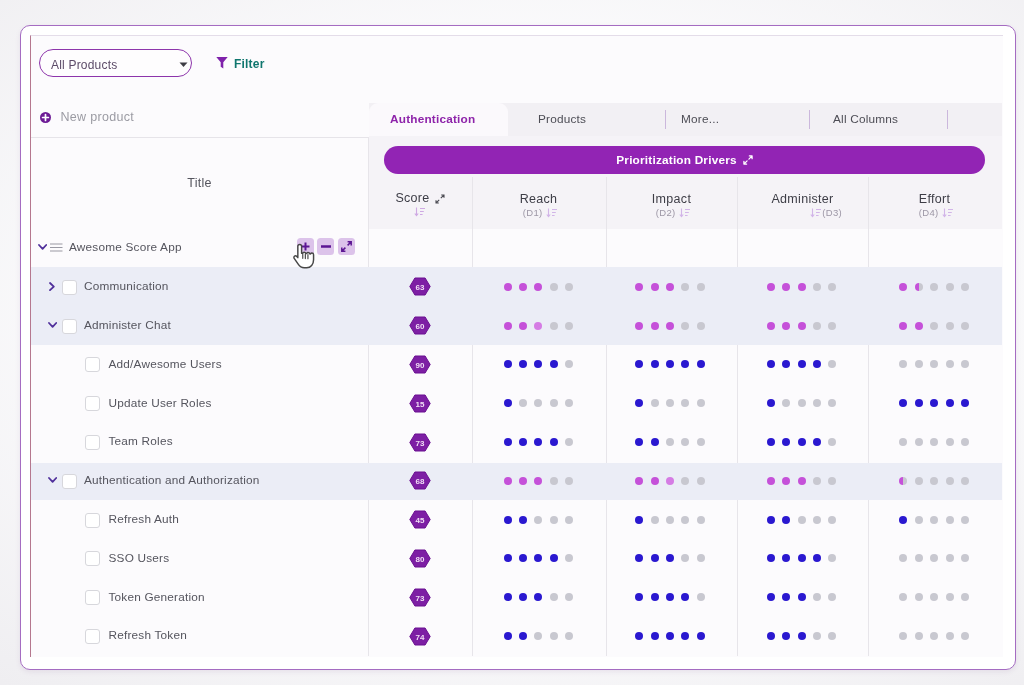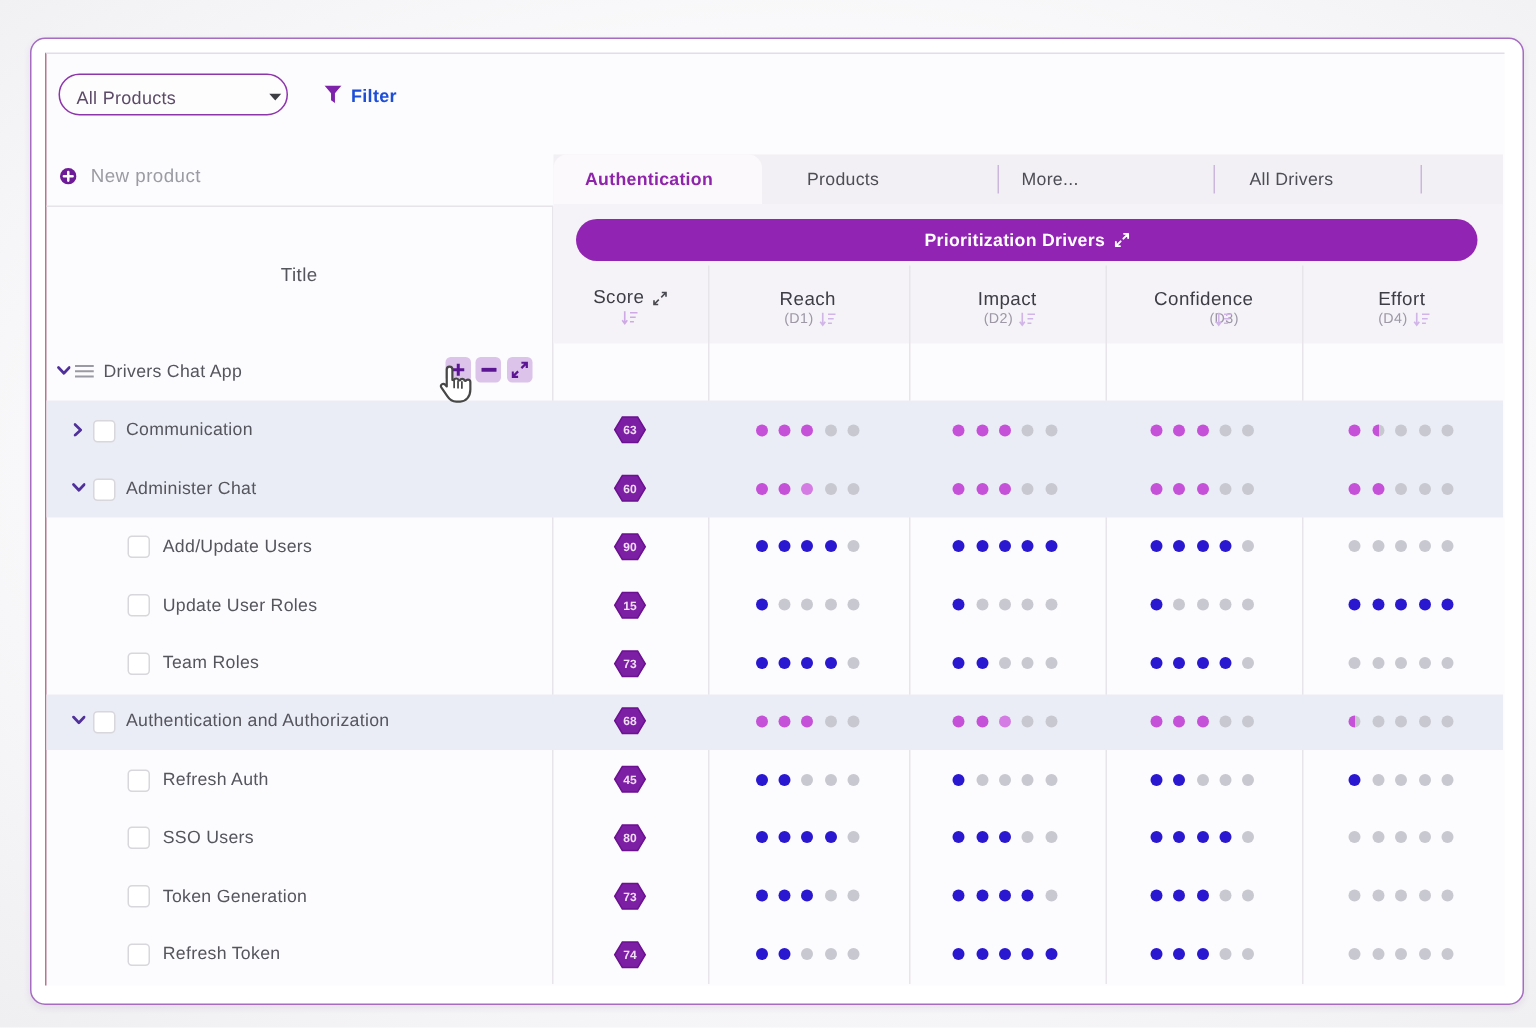--- a/index.html
+++ b/index.html
@@ -14,35 +14,35 @@
 <div class="abs" style="left:20px;top:24.5px;width:994px;height:643px;border:1px solid #a56cc2;border-radius:10px;background:#ffffff;box-shadow:0 2px 5px rgba(130,90,150,.12);"></div>
 <div class="abs" style="left:30px;top:35px;width:972px;height:621px;border-left:1px solid #b5778e;border-top:1px solid #e4dde9;background:#fcfbfd;"></div>
 <div class="abs" style="left:38.5px;top:48.5px;width:151px;height:26px;border:1.5px solid #8d35ab;border-radius:14.5px;background:#fefdfe;"></div>
 <div class="txt" style="left:51px;top:58px;font-size:12px;font-weight:500;letter-spacing:.2px;color:#5c4b68;">All Products</div>
 <svg class="abs" style="left:178.5px;top:62px" width="9" height="6" viewBox="0 0 9 6">
     <path d="M0.5 0.5 L4.5 5 L8.5 0.5 Z" fill="#3d3d44"></path>
   </svg>
 <svg class="abs" style="left:216px;top:57px" width="12" height="12" viewBox="0 0 12 12">
     <path d="M0.3 0 H11.7 L7.3 5.2 V11.6 L4.7 9.8 V5.2 Z" fill="#7f22ab"></path>
   </svg>
-<div class="txt" style="left:234px;top:56.5px;font-size:12px;font-weight:bold;letter-spacing:.2px;color:#1d4ed8;">Filter</div>
+<div class="txt" style="left:234px;top:56.5px;font-size:12px;font-weight:bold;letter-spacing:.2px;color:#0f766e;">Filter</div>
 <svg class="abs" style="left:39.5px;top:112px" width="11" height="11" viewBox="0 0 11 11">
     <circle cx="5.5" cy="5.5" r="5.5" fill="#6d1b96"></circle>
     <path d="M5.5 2.6 V8.4 M2.6 5.5 H8.4" stroke="#fff" stroke-width="1.7" stroke-linecap="round"></path>
   </svg>
 <div class="txt" style="left:60.5px;top:110px;font-size:12.5px;letter-spacing:.3px;color:#9b9ba3;">New product</div>
 <div class="abs" style="left:31px;top:136.5px;width:337px;height:1px;background:#e6e4e9;"></div>
 <div class="vline" style="left:368px;top:137px;height:519px;"></div>
 <div class="txt" style="left:31px;top:176px;width:337px;text-align:center;font-size:12.5px;letter-spacing:.3px;color:#55555e;">Title</div>
 <div class="abs" style="left:368.5px;top:103px;width:633.5px;height:33px;background:#f2f0f4;"></div>
 <div class="abs" style="left:368.5px;top:103px;width:139px;height:33px;background:#fbf9fc;border-radius:9px 9px 0 0;"></div>
 <div class="txt" style="left:390px;top:111.5px;font-size:11.8px;font-weight:bold;letter-spacing:.2px;color:#8e24aa;">Authentication</div>
 <div class="txt" style="left:538px;top:111.5px;font-size:11.8px;letter-spacing:.2px;color:#4d4d55;">Products</div>
 <div class="txt" style="left:681px;top:111.5px;font-size:11.8px;letter-spacing:.2px;color:#4d4d55;">More...</div>
-<div class="txt" style="left:833px;top:111.5px;font-size:11.8px;letter-spacing:.2px;color:#4d4d55;">All Drivers</div>
+<div class="txt" style="left:833px;top:111.5px;font-size:11.8px;letter-spacing:.2px;color:#4d4d55;">All Columns</div>
 <div class="abs" style="left:665px;top:110px;width:1px;height:19px;background:#cbb7dc;"></div>
 <div class="abs" style="left:809px;top:110px;width:1px;height:19px;background:#cbb7dc;"></div>
 <div class="abs" style="left:947px;top:110px;width:1px;height:19px;background:#cbb7dc;"></div>
 <div class="abs" style="left:368.5px;top:136px;width:633.5px;height:92.5px;background:#f5f3f7;"></div>
 <div class="abs" style="left:384px;top:145.5px;width:601px;height:28px;border-radius:14px;background:#9224b4;"></div>
 <div class="abs" style="left:384px;top:145.5px;width:601px;height:28px;display:flex;align-items:center;justify-content:center;gap:6px;">
     <span style="font-size:11.8px;font-weight:bold;letter-spacing:.2px;color:#fff;white-space:nowrap">Prioritization Drivers</span>
     <svg width="10" height="10" viewBox="0 0 11 11">
       <path d="M6.5 4.5 L10 1 M7 1 H10 V4 M4.5 6.5 L1 10 M1 7 V10 H4" stroke="#fff" stroke-width="1.4" fill="none" stroke-linecap="round" stroke-linejoin="round"></path>
     </svg>
@@ -62,22 +62,22 @@
 <svg class="abs" style="left:545.5px;top:207.5px" width="12" height="10" viewBox="0 0 12 10">
     <path d="M2.5 0.5 V8.5 M0.8 6.5 L2.5 8.7 L4.2 6.5" stroke="#d2b5e8" stroke-width="1.1" fill="none"></path>
     <path d="M6 1.5 H11 M6 4.5 H9.8 M6 7.5 H8.6" stroke="#d2b5e8" stroke-width="1.1"></path>
   </svg>
 <div class="txt" style="left:601.5px;top:192px;width:140px;text-align:center;font-size:12.5px;letter-spacing:.3px;color:#3d3d46;">Impact</div>
 <div class="txt" style="left:601.5px;top:207px;width:140px;text-align:center;font-size:9.5px;letter-spacing:.3px;color:#9d97a6;">(D2)&nbsp;&nbsp;&nbsp;&nbsp;</div>
 <svg class="abs" style="left:678.5px;top:207.5px" width="12" height="10" viewBox="0 0 12 10">
     <path d="M2.5 0.5 V8.5 M0.8 6.5 L2.5 8.7 L4.2 6.5" stroke="#d2b5e8" stroke-width="1.1" fill="none"></path>
     <path d="M6 1.5 H11 M6 4.5 H9.8 M6 7.5 H8.6" stroke="#d2b5e8" stroke-width="1.1"></path>
   </svg>
-<div class="txt" style="left:732.5px;top:192px;width:140px;text-align:center;font-size:12.5px;letter-spacing:.3px;color:#3d3d46;">Confidence</div>
-<div class="txt" style="left:752px;top:207px;width:140px;text-align:center;font-size:9.5px;letter-spacing:.3px;color:#9d97a6;">(D3)&nbsp;&nbsp;&nbsp;&nbsp;</div>
+<div class="txt" style="left:732.5px;top:192px;width:140px;text-align:center;font-size:12.5px;letter-spacing:.3px;color:#3d3d46;">Administer</div>
+<div class="txt" style="left:768px;top:207px;width:140px;text-align:center;font-size:9.5px;letter-spacing:.3px;color:#9d97a6;">(D3)&nbsp;&nbsp;&nbsp;&nbsp;</div>
 <svg class="abs" style="left:809.5px;top:207.5px" width="12" height="10" viewBox="0 0 12 10">
     <path d="M2.5 0.5 V8.5 M0.8 6.5 L2.5 8.7 L4.2 6.5" stroke="#d2b5e8" stroke-width="1.1" fill="none"></path>
     <path d="M6 1.5 H11 M6 4.5 H9.8 M6 7.5 H8.6" stroke="#d2b5e8" stroke-width="1.1"></path>
   </svg>
 <div class="txt" style="left:864.5px;top:192px;width:140px;text-align:center;font-size:12.5px;letter-spacing:.3px;color:#3d3d46;">Effort</div>
 <div class="txt" style="left:864.5px;top:207px;width:140px;text-align:center;font-size:9.5px;letter-spacing:.3px;color:#9d97a6;">(D4)&nbsp;&nbsp;&nbsp;&nbsp;</div>
 <svg class="abs" style="left:941.5px;top:207.5px" width="12" height="10" viewBox="0 0 12 10">
     <path d="M2.5 0.5 V8.5 M0.8 6.5 L2.5 8.7 L4.2 6.5" stroke="#d2b5e8" stroke-width="1.1" fill="none"></path>
     <path d="M6 1.5 H11 M6 4.5 H9.8 M6 7.5 H8.6" stroke="#d2b5e8" stroke-width="1.1"></path>
   </svg>
@@ -87,21 +87,21 @@
 <div class="vline" style="left:868px;top:177px;height:479px;"></div>
 <div class="abs" style="left:31px;top:267.3px;width:971px;height:77.6px;background:#ebedf6;"></div>
 <div class="abs" style="left:31px;top:463px;width:971px;height:37.1px;background:#ebedf6;"></div>
 
 <svg class="abs" style="left:37.5px;top:244.4px" width="9" height="6" viewBox="0 0 9 6">
     <path d="M1 1 L4.6 4.8 L8.2 1" stroke="#50309b" stroke-width="1.8" fill="none" stroke-linecap="round" stroke-linejoin="round"></path>
   </svg>
 <svg class="abs" style="left:49.5px;top:243.4px" width="13" height="9" viewBox="0 0 13 9">
     <path d="M0 1 H12.5 M0 4.5 H12.5 M0 8 H12.5" stroke="#9a9aa4" stroke-width="1.2"></path>
   </svg>
-<div class="txt" style="left:69px;top:240.4px;font-size:11.8px;letter-spacing:.2px;color:#55555e;">Drivers Chat App</div>
+<div class="txt" style="left:69px;top:240.4px;font-size:11.8px;letter-spacing:.2px;color:#55555e;">Awesome Score App</div>
 <div class="abs" style="left:296.5px;top:238.2px;width:17px;height:17px;background:#dcc3ea;border-radius:3.5px;"></div>
 <svg class="abs" style="left:300.5px;top:242.20000000000002px" width="9" height="9" viewBox="0 0 9 9">
     <path d="M4.5 0.5 V8.5 M0.5 4.5 H8.5" stroke="#5c1693" stroke-width="2"></path>
   </svg>
 <div class="abs" style="left:317px;top:238.2px;width:17px;height:17px;background:#dcc3ea;border-radius:3.5px;"></div>
 <svg class="abs" style="left:320.5px;top:245.20000000000002px" width="10" height="3" viewBox="0 0 10 3">
     <path d="M0.5 1.5 H9.5" stroke="#5c1693" stroke-width="2.6" stroke-linecap="round"></path>
   </svg>
 <div class="abs" style="left:337.5px;top:238.2px;width:17px;height:17px;background:#dcc3ea;border-radius:3.5px;"></div>
 <svg class="abs" style="left:340.5px;top:241.20000000000002px" width="11" height="11" viewBox="0 0 11 11">
@@ -163,21 +163,21 @@
 <div class="dot" style="left:782.2px;top:321.5px;background:#c551d9;"></div>
 <div class="dot" style="left:797.6px;top:321.5px;background:#c551d9;"></div>
 <div class="dot" style="left:813.0px;top:321.5px;background:#c8c8d0;"></div>
 <div class="dot" style="left:828.4px;top:321.5px;background:#c8c8d0;"></div>
 <div class="dot" style="left:899.3px;top:321.5px;background:#c551d9;"></div>
 <div class="dot" style="left:914.7px;top:321.5px;background:#c551d9;"></div>
 <div class="dot" style="left:930.1px;top:321.5px;background:#c8c8d0;"></div>
 <div class="dot" style="left:945.5px;top:321.5px;background:#c8c8d0;"></div>
 <div class="dot" style="left:960.9px;top:321.5px;background:#c8c8d0;"></div>
 <div class="cb" style="left:85px;top:357.3px"></div>
-<div class="txt" style="left:108.5px;top:356.8px;font-size:11.8px;letter-spacing:.2px;color:#55555e;">Add/Update Users</div>
+<div class="txt" style="left:108.5px;top:356.8px;font-size:11.8px;letter-spacing:.2px;color:#55555e;">Add/Awesome Users</div>
 <svg class="abs" style="left:409px;top:354.9px" width="22" height="19" viewBox="0 0 22 19">
     <polygon points="0.8,9.5 5.9,1 16.1,1 21.2,9.5 16.1,18 5.9,18" fill="#7d1fa4" stroke="#6b1191" stroke-width="1"></polygon>
     <text x="11" y="12.6" text-anchor="middle" font-family="Liberation Sans,sans-serif" font-size="8" font-weight="bold" fill="#f0def5">90</text>
   </svg>
 <div class="dot" style="left:503.5px;top:360.3px;background:#2a18d0;"></div>
 <div class="dot" style="left:518.9px;top:360.3px;background:#2a18d0;"></div>
 <div class="dot" style="left:534.3px;top:360.3px;background:#2a18d0;"></div>
 <div class="dot" style="left:549.7px;top:360.3px;background:#2a18d0;"></div>
 <div class="dot" style="left:565.1px;top:360.3px;background:#c8c8d0;"></div>
 <div class="dot" style="left:635.2px;top:360.3px;background:#2a18d0;"></div>

